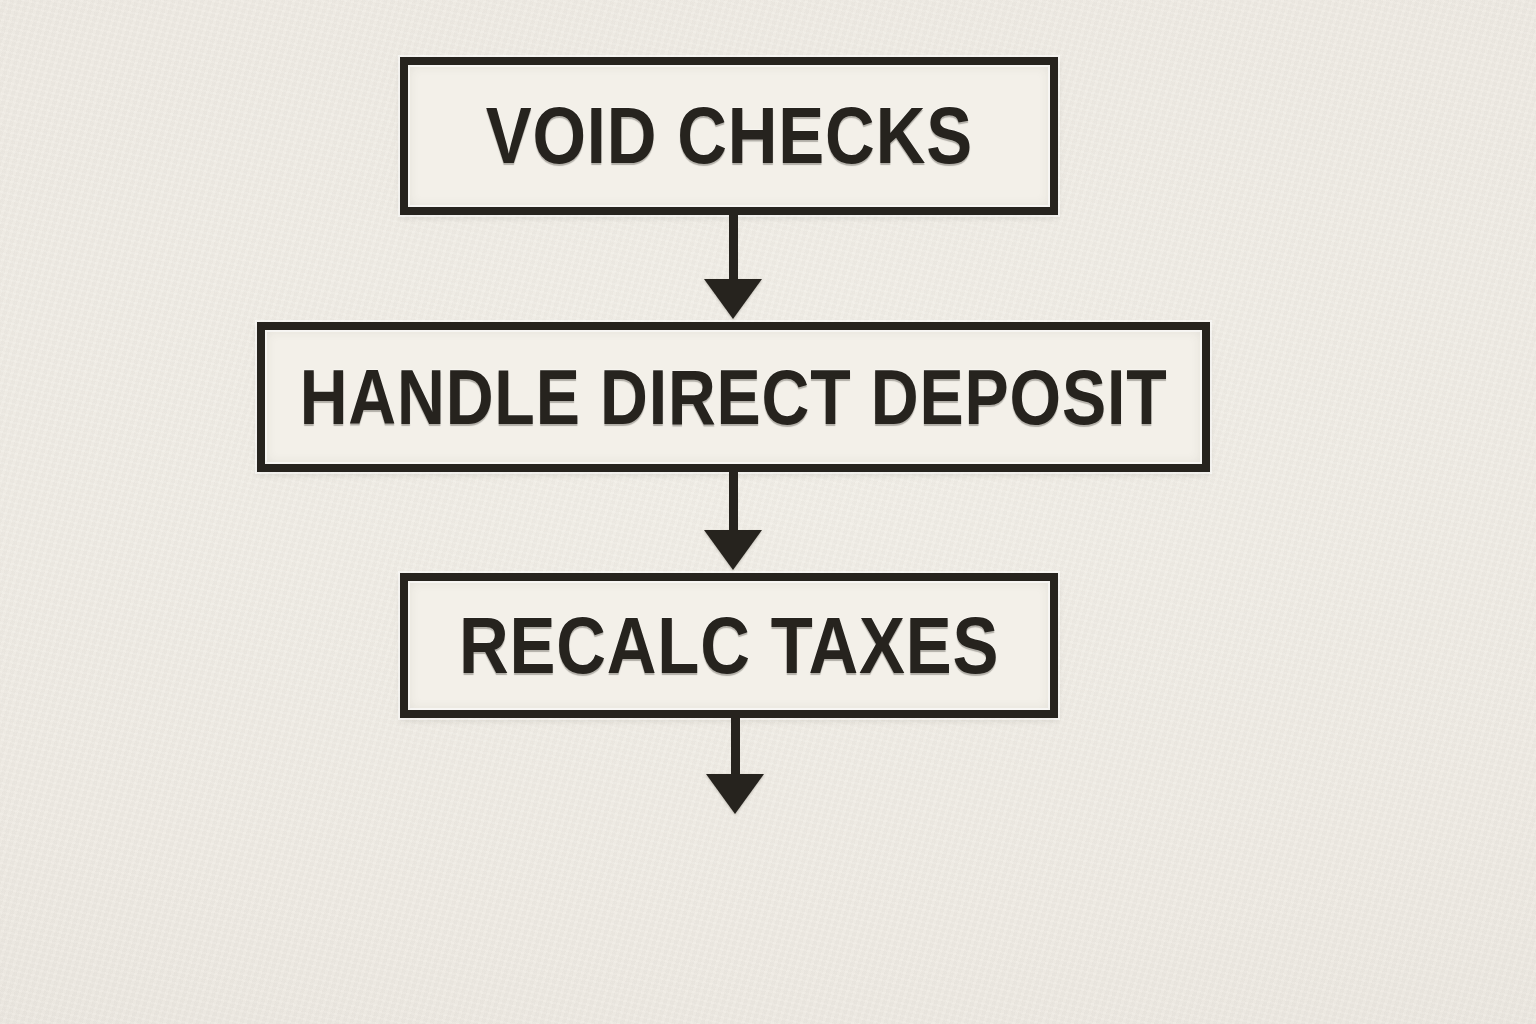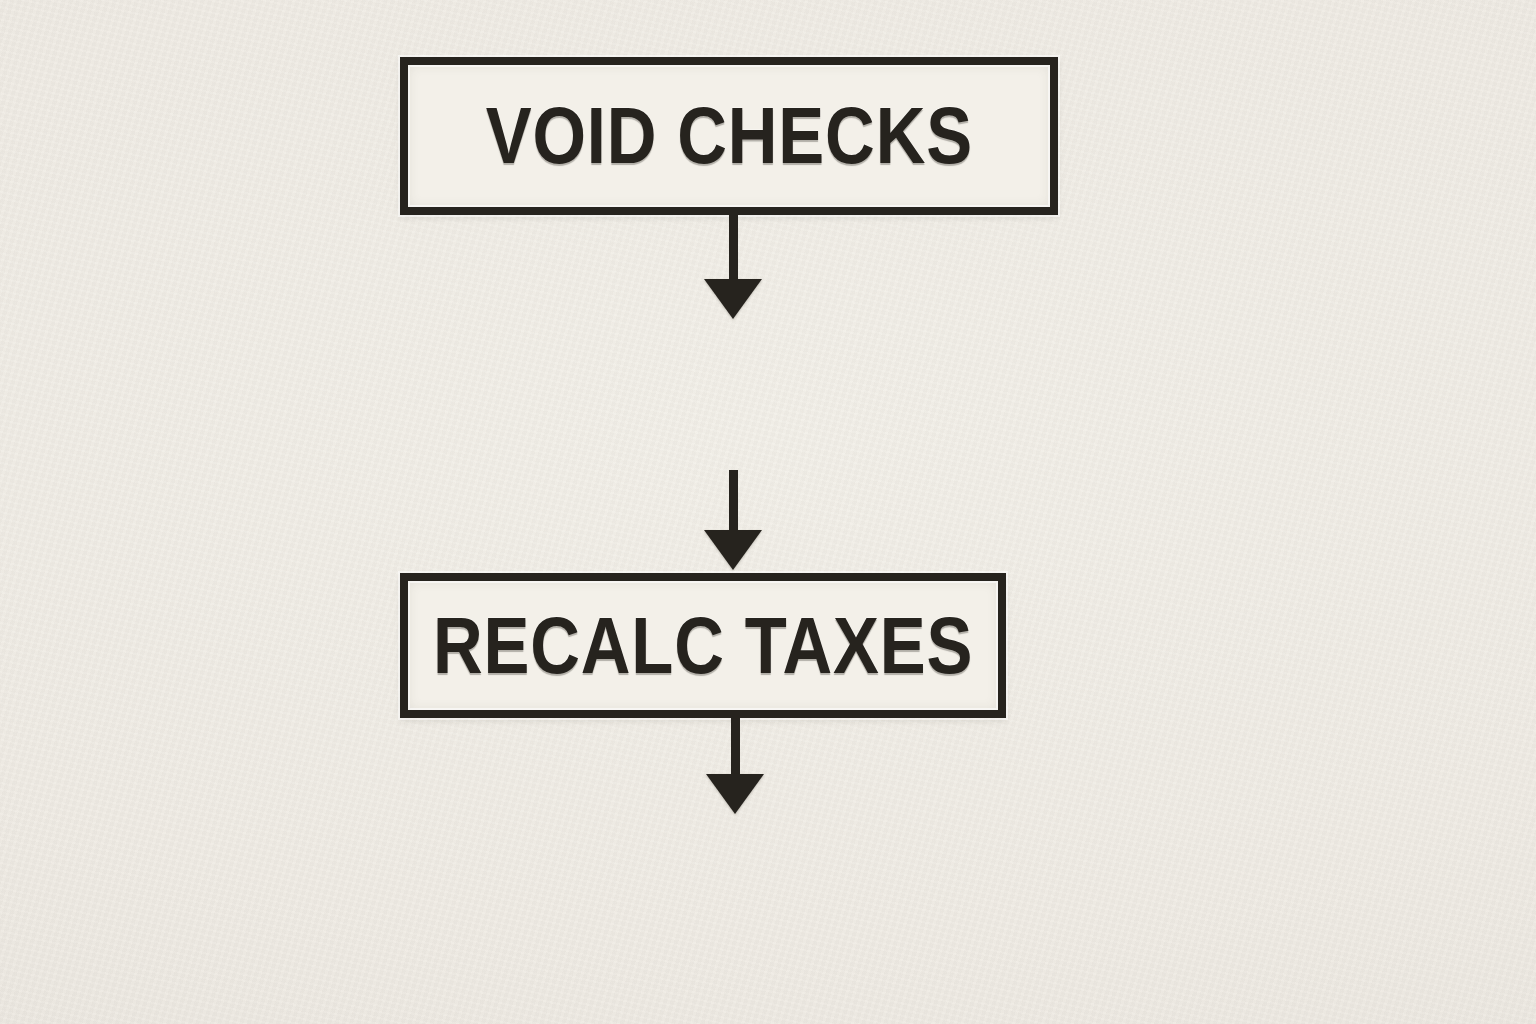--- a/index.html
+++ b/index.html
@@ -56,21 +56,21 @@
       0 2px 1px rgba(30,26,20,0.30),
       0 -1px 0 rgba(255,255,255,0.35);
   }
 
   .node-1 { left: 400px; top: 57px;  width: 658px; height: 158px; }
   .node-1 .node-label { font-size: 80px; }
 
   .node-2 { left: 257px; top: 322px; width: 953px; height: 150px; }
   .node-2 .node-label { font-size: 77px; }
 
-  .node-3 { left: 400px; top: 573px; width: 606px; height: 145px; }
+  .node-3 { left: 400px; top: 573px; width: 658px; height: 145px; }
   .node-3 .node-label { font-size: 80px; }
 
   .node-4 { left: 313px; top: 817px; width: 839px; height: 148px; }
   .node-4 .node-label { font-size: 78px; }
 
   .arrow {
     position: absolute;
     width: 58px;
     display: flex;
     flex-direction: column;
@@ -101,20 +101,23 @@
 
   <div class="node node-1">
     <span class="node-label">VOID CHECKS</span>
   </div>
 
   <div class="arrow arrow-1">
     <div class="arrow-stem"></div>
     <div class="arrow-head"></div>
   </div>
 
+  <div class="node node-2">
+    <span class="node-label">HANDLE DIRECT DEPOSIT</span>
+  </div>
 
   <div class="arrow arrow-2">
     <div class="arrow-stem"></div>
     <div class="arrow-head"></div>
   </div>
 
   <div class="node node-3">
     <span class="node-label">RECALC TAXES</span>
   </div>
 

